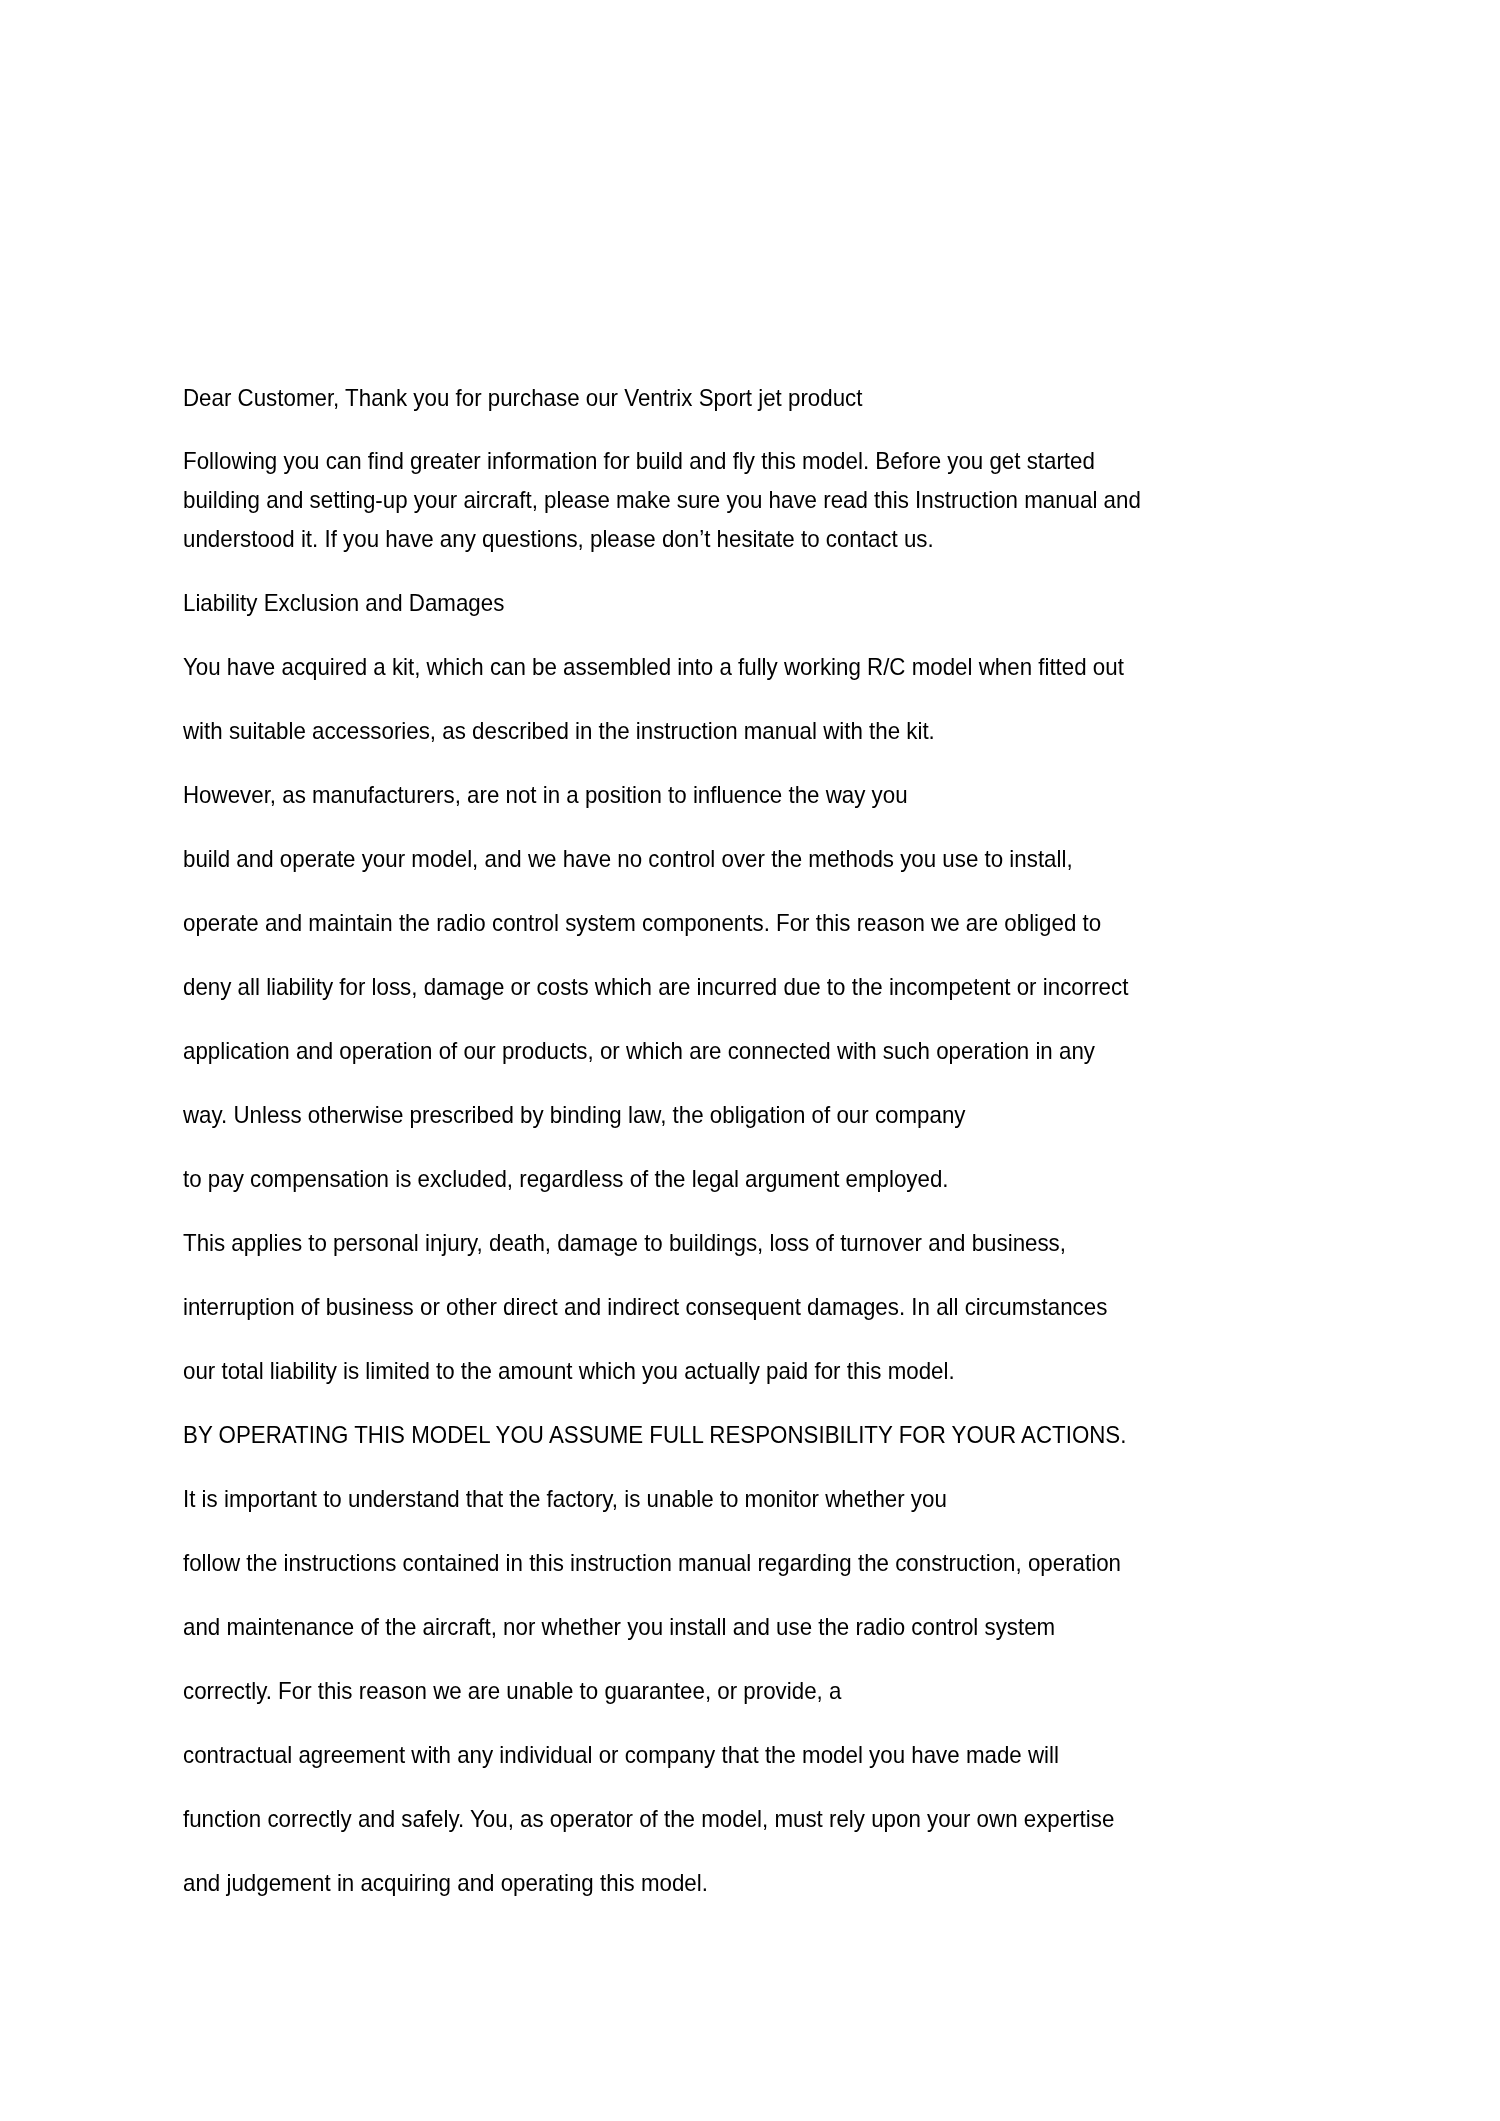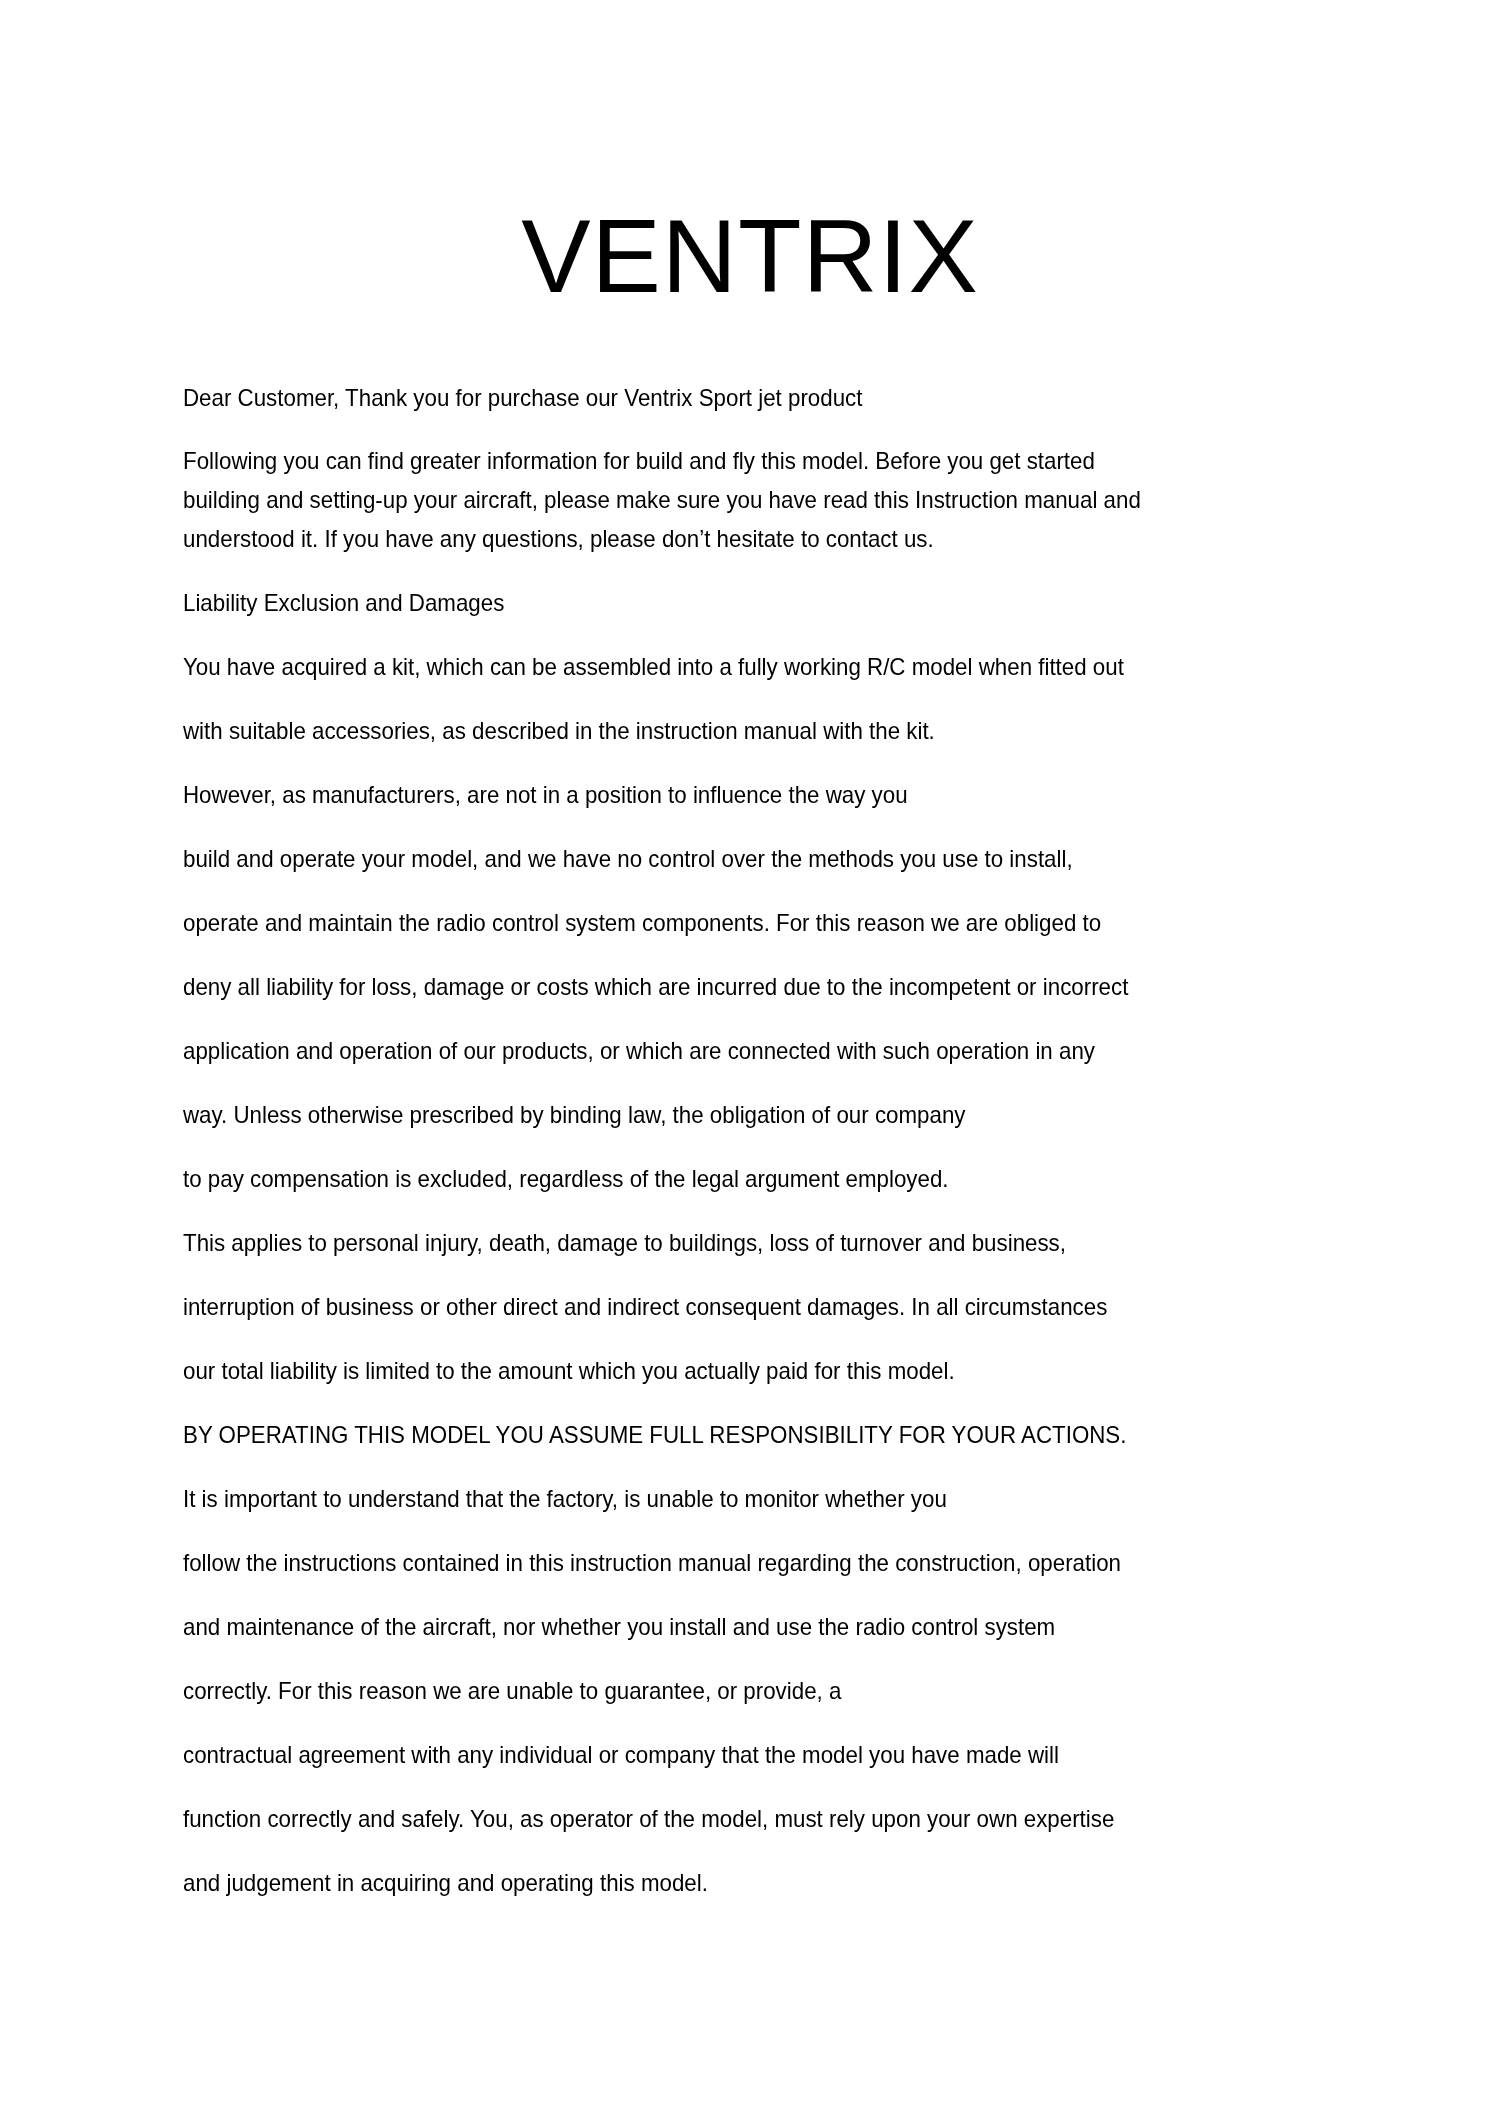--- a/index.html
+++ b/index.html
@@ -18,21 +18,20 @@
     font-size: 24px; line-height: 30px;
     white-space: nowrap; margin: 0;
     transform-origin: left center;
     transform: scaleX(0.93);
   }
 </style>
 </head>
 <body>
 
 <div class="page">
-  <h1 class="title">VENTRIX</h1>
 
   <p class="line" style="top:383px">Dear Customer, Thank you for purchase our Ventrix Sport jet product</p>
   <p class="line" style="top:446px">Following you can find greater information for build and fly this model. Before you get started</p>
   <p class="line" style="top:485px">building and setting-up your aircraft, please make sure you have read this Instruction manual and</p>
   <p class="line" style="top:524px">understood it. If you have any questions, please don’t hesitate to contact us.</p>
   <p class="line" style="top:588px">Liability Exclusion and Damages</p>
   <p class="line" style="top:652px">You have acquired a kit, which can be assembled into a fully working R/C model when fitted out</p>
   <p class="line" style="top:716px">with suitable accessories, as described in the instruction manual with the kit.</p>
   <p class="line" style="top:780px">However, as manufacturers, are not in a position to influence the way you</p>
   <p class="line" style="top:844px">build and operate your model, and we have no control over the methods you use to install,</p>

